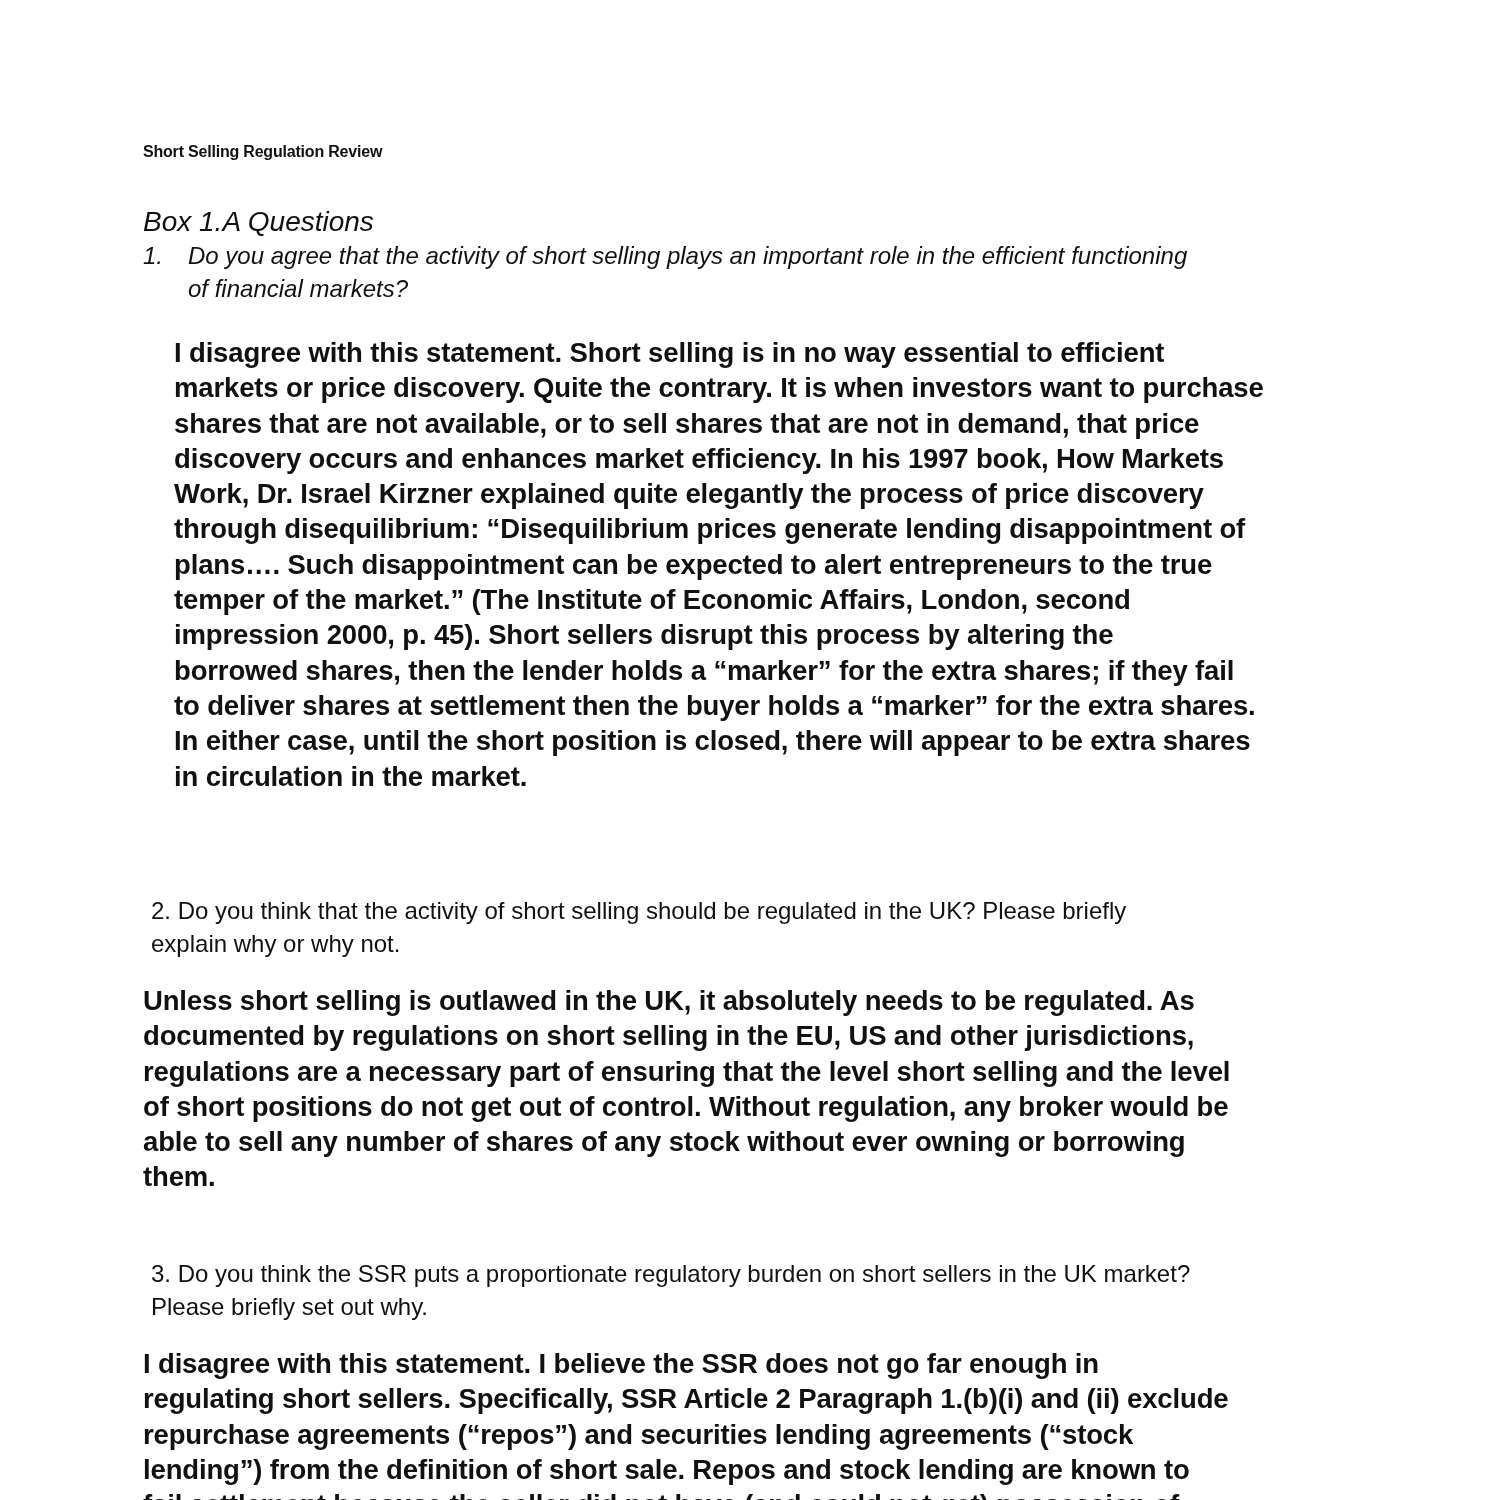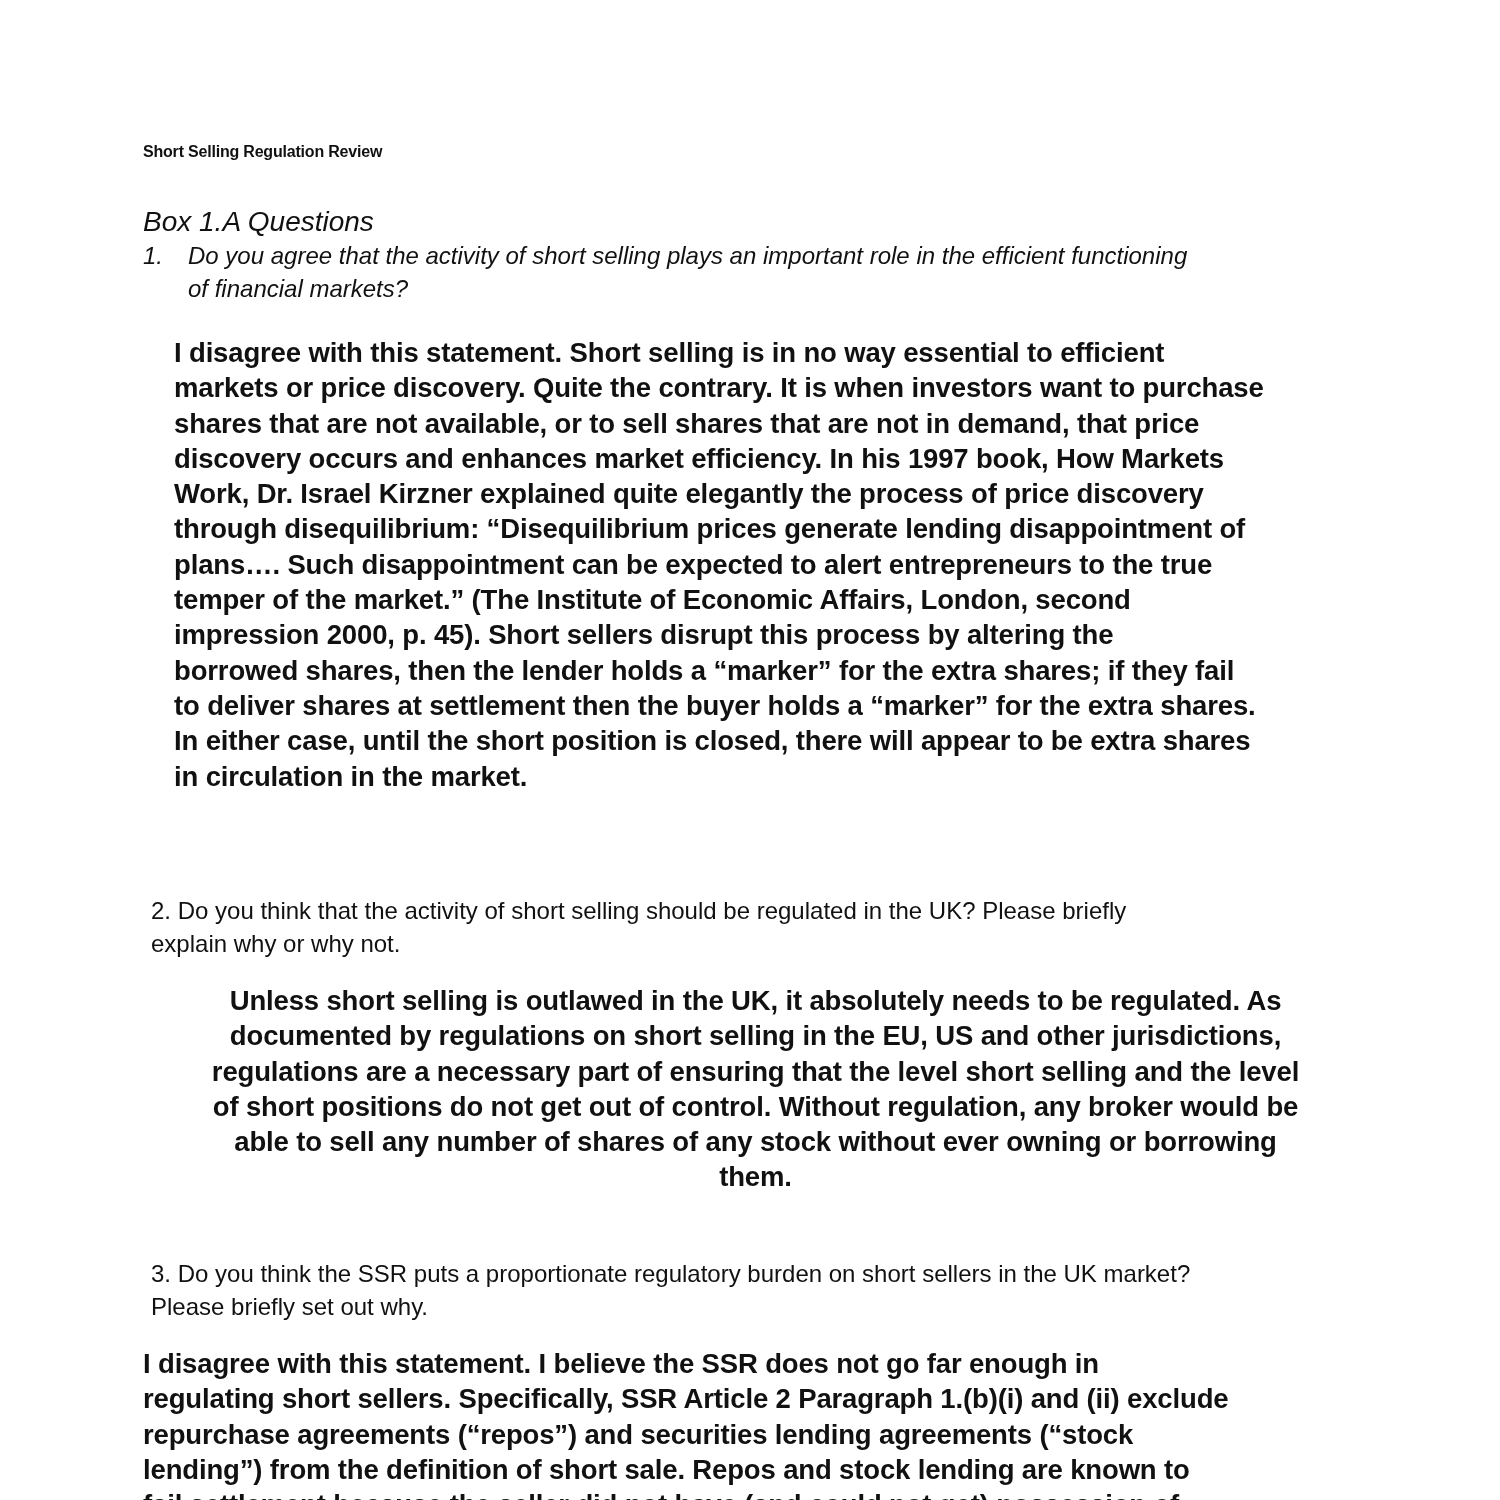--- a/index.html
+++ b/index.html
@@ -109,21 +109,21 @@
     <span class="line">to deliver shares at settlement then the buyer holds a “marker” for the extra shares.</span>
     <span class="line">In either case, until the short position is closed, there will appear to be extra shares</span>
     <span class="line">in circulation in the market.</span>
   </div>
 
   <div class="question" style="top:886px;">
     <span class="line">2. Do you think that the activity of short selling should be regulated in the UK? Please briefly</span>
     <span class="line">explain why or why not.</span>
   </div>
 
-  <div class="answer" style="top:983px;text-align:center;">
+  <div class="answer" style="top:983px;">
     <span class="line">Unless short selling is outlawed in the UK, it absolutely needs to be regulated. As</span>
     <span class="line">documented by regulations on short selling in the EU, US and other jurisdictions,</span>
     <span class="line">regulations are a necessary part of ensuring that the level short selling and the level</span>
     <span class="line">of short positions do not get out of control. Without regulation, any broker would be</span>
     <span class="line">able to sell any number of shares of any stock without ever owning or borrowing</span>
     <span class="line">them.</span>
   </div>
 
   <div class="question" style="top:1249px;">
     <span class="line">3. Do you think the SSR puts a proportionate regulatory burden on short sellers in the UK market?</span>

